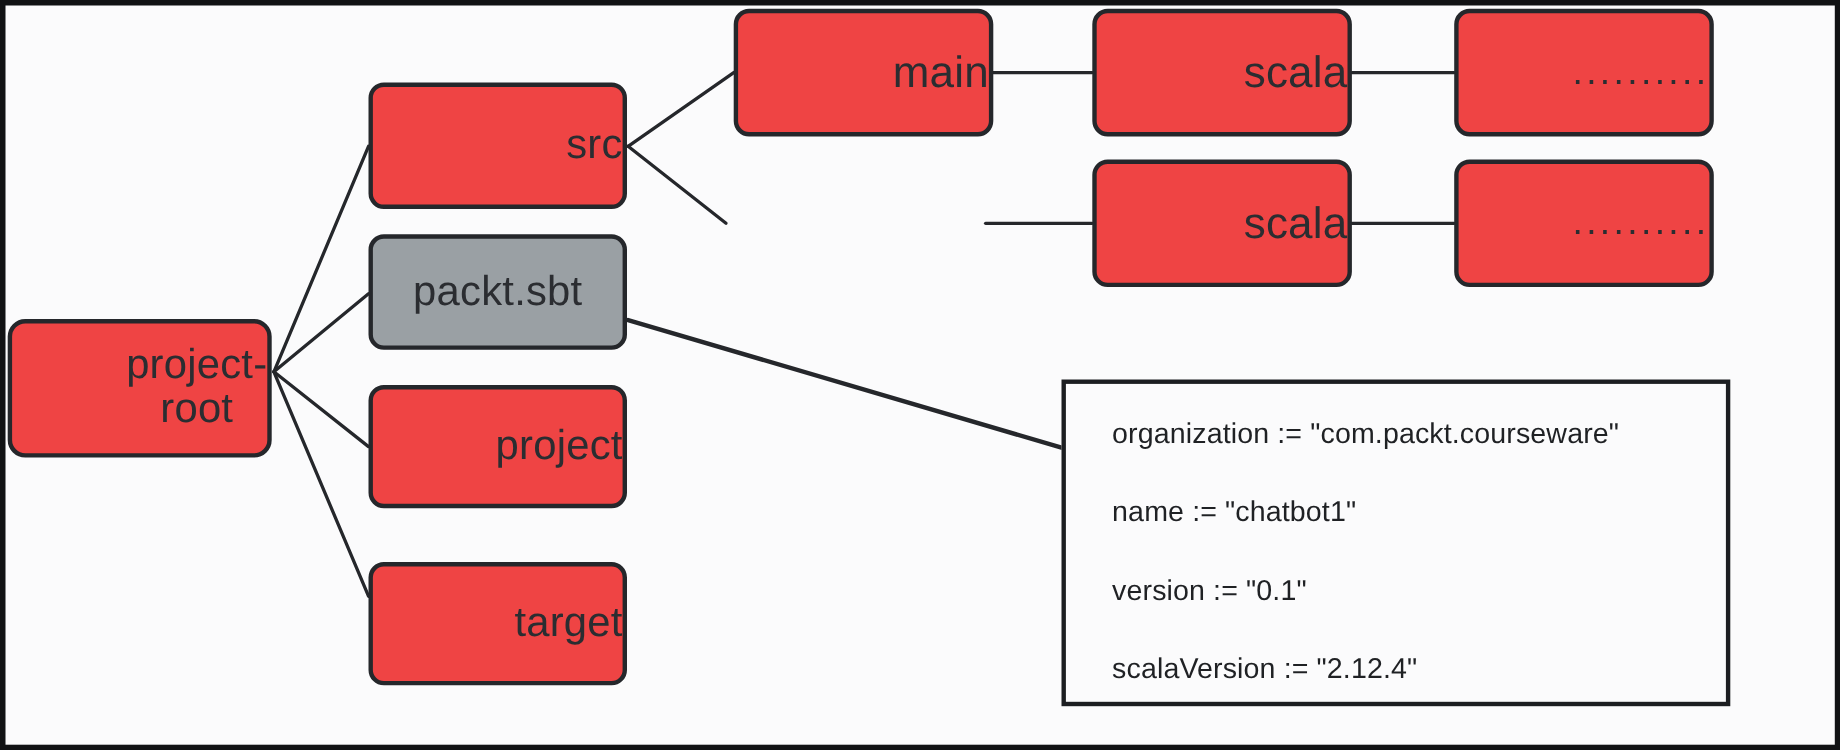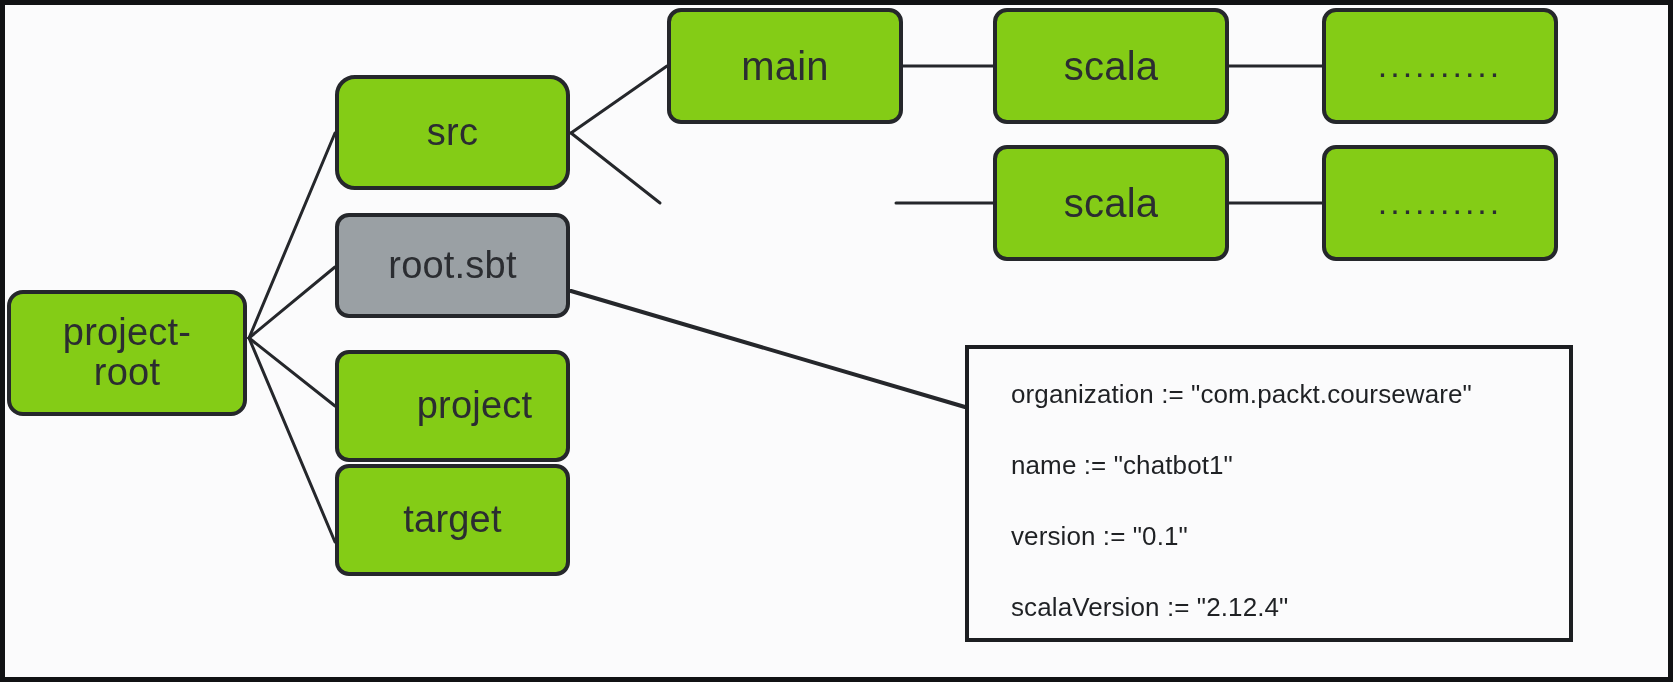--- a/index.html
+++ b/index.html
@@ -33,31 +33,31 @@
     display: flex;
     align-items: center;
     justify-content: center;
     color: #2b2d31;
     font-weight: 400;
     letter-spacing: 0.2px;
     text-align: center;
     line-height: 1.05;
     z-index: 2;
   }
-  .node.light  { background: #84cc16; }
+  .node.light  { background: #ef4444; justify-content: flex-end; }
   .node.dark   { background: #9aa0a4; }
 
   .node-label { pointer-events: none; white-space: pre-line; }
 
   
   #node-project-root { left: 2px;    top: 285px; width: 240px; height: 126px;  font-size: 38px; border-radius: 16px; }
-  #node-src          { left: 330px;  top: 70px;  width: 235px; height: 115px; font-size: 38px; border-radius: 20px; }
+  #node-src          { left: 330px;  top: 70px;  width: 235px; height: 115px; font-size: 38px; }
   #node-build-sbt    { left: 330px;  top: 208px; width: 235px; height: 105px; font-size: 38px; }
   #node-project      { left: 330px;  top: 345px; width: 235px; height: 112px; font-size: 38px; padding-left: 44px; }
-  #node-target       { left: 330px;  top: 459px; width: 235px; height: 112px; font-size: 38px; }
+  #node-target       { left: 330px;  top: 506px; width: 235px; height: 112px; font-size: 38px; }
 
   #node-main         { left: 662px;  top: 3px;   width: 236px; height: 116px; font-size: 40px; }
   #node-test         { left: 655px;  top: 140px; width: 236px; height: 116px; font-size: 40px; }
 
   #node-scala-main   { left: 988px;  top: 3px;   width: 236px; height: 116px; font-size: 40px; }
   #node-scala-test   { left: 988px;  top: 140px; width: 236px; height: 116px; font-size: 40px; }
 
   #node-dots-main    { left: 1317px; top: 3px;   width: 236px; height: 116px; font-size: 34px; }
   #node-dots-test    { left: 1317px; top: 140px; width: 236px; height: 116px; font-size: 34px; }
 
@@ -116,21 +116,21 @@
   <div class="node light" id="node-project-root">
     <span class="node-label">project-
 root</span>
   </div>
 
   <div class="node light" id="node-src">
     <span class="node-label">src</span>
   </div>
 
   <div class="node dark" id="node-build-sbt">
-    <span class="node-label">root.sbt</span>
+    <span class="node-label">packt.sbt</span>
   </div>
 
   <div class="node light" id="node-project">
     <span class="node-label">project</span>
   </div>
 
   <div class="node light" id="node-target">
     <span class="node-label">target</span>
   </div>
 

